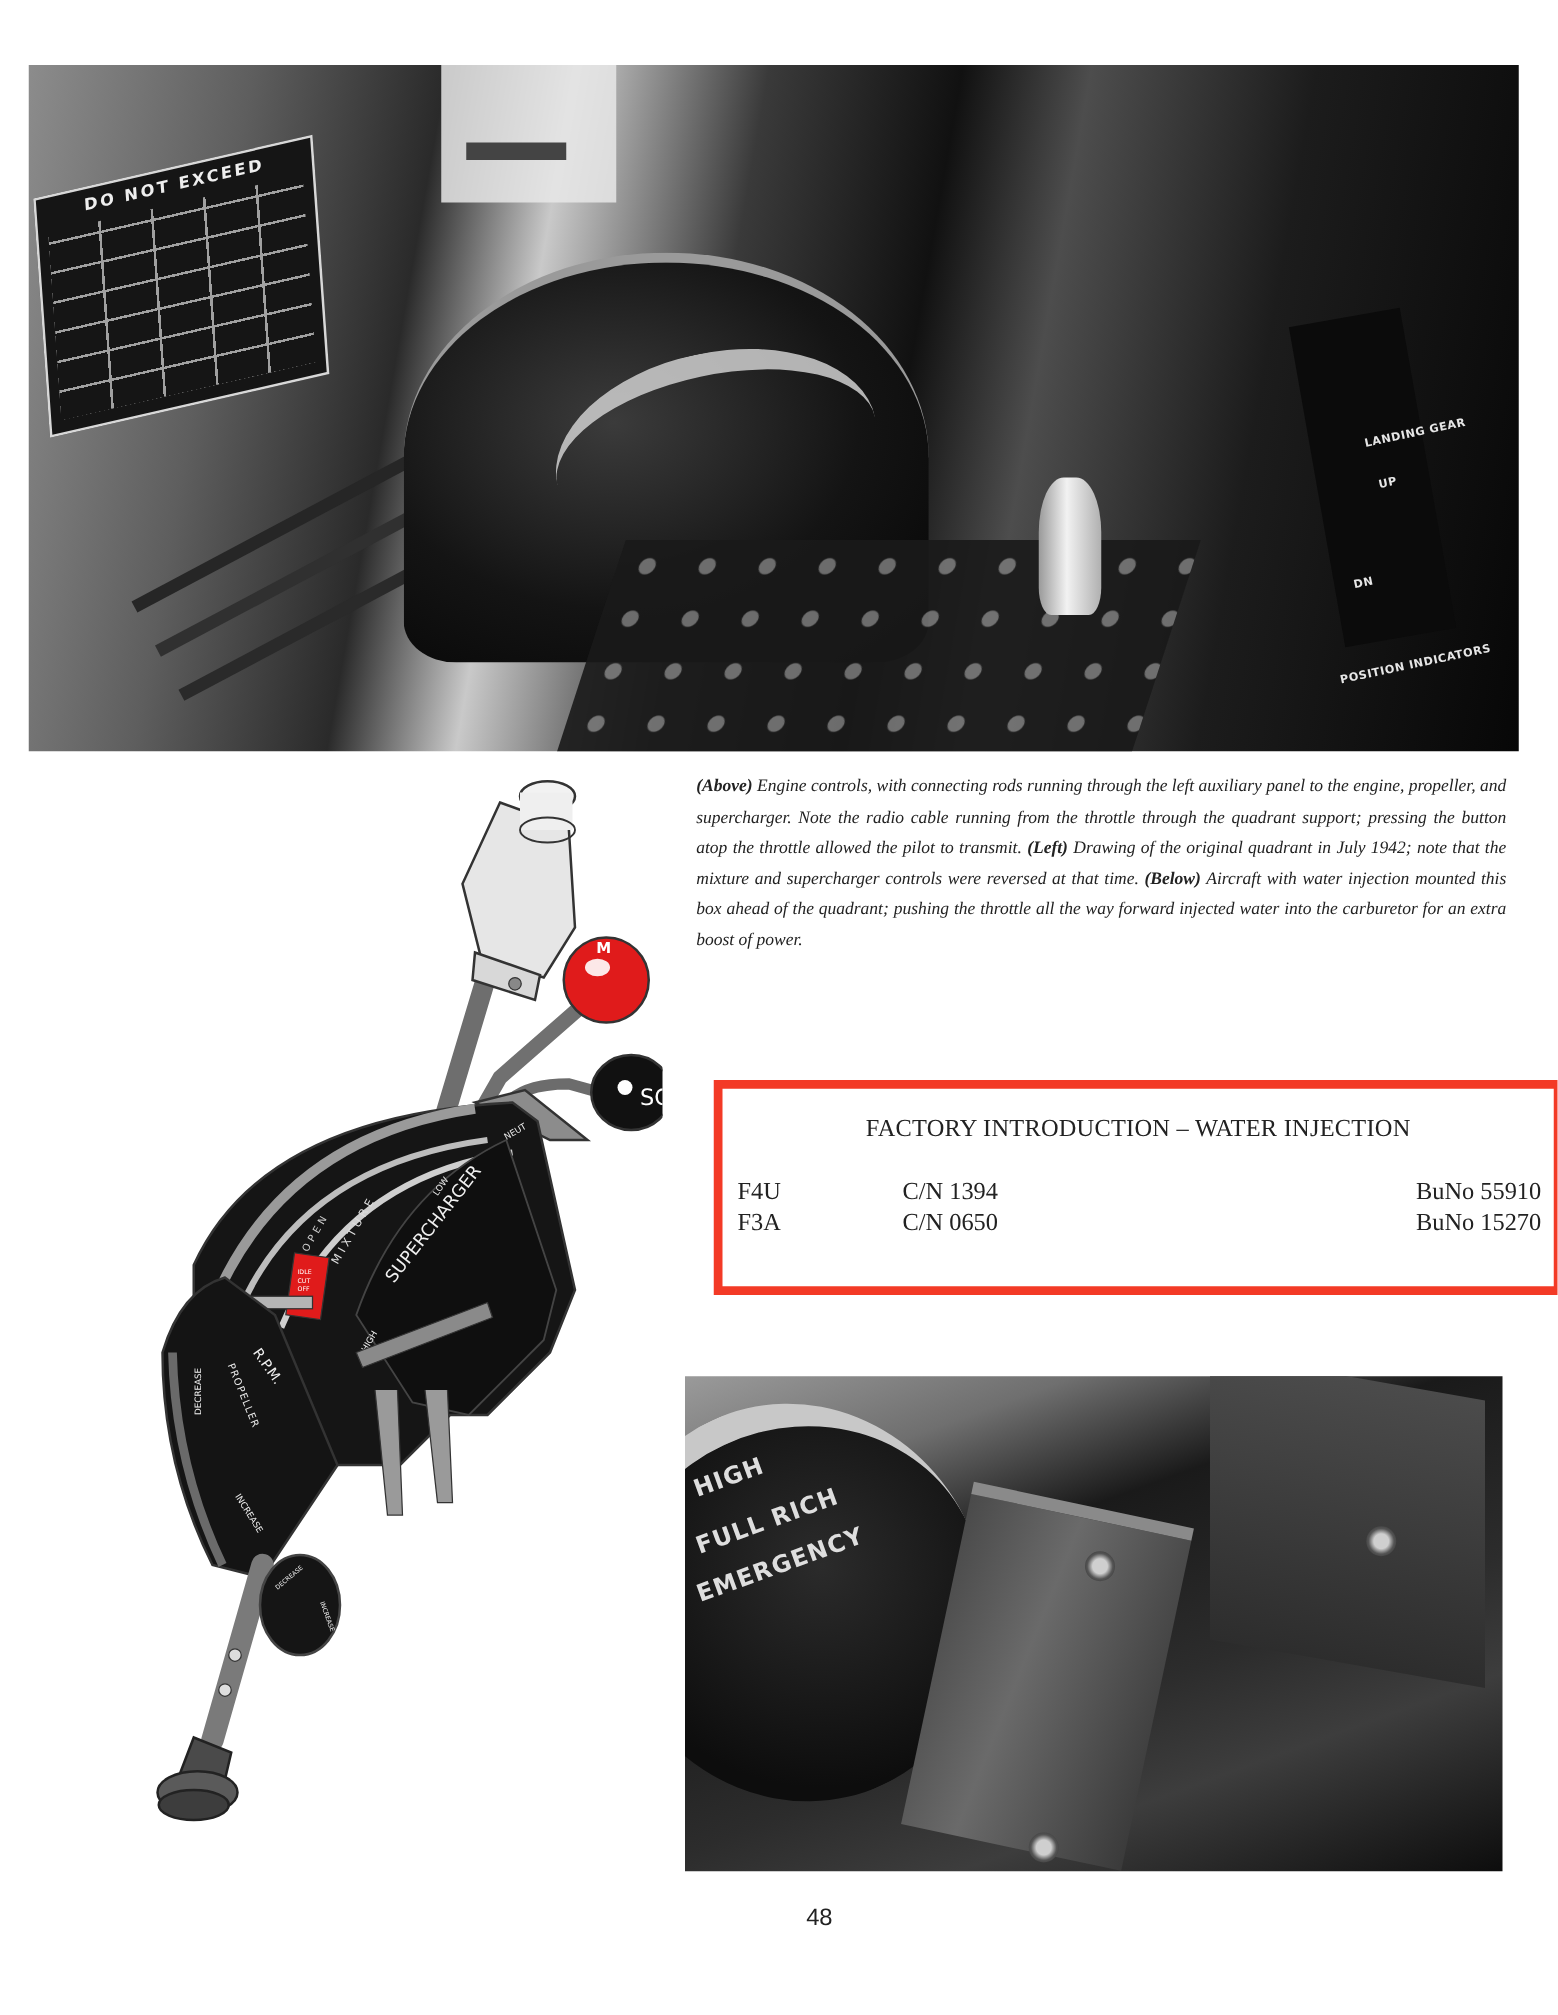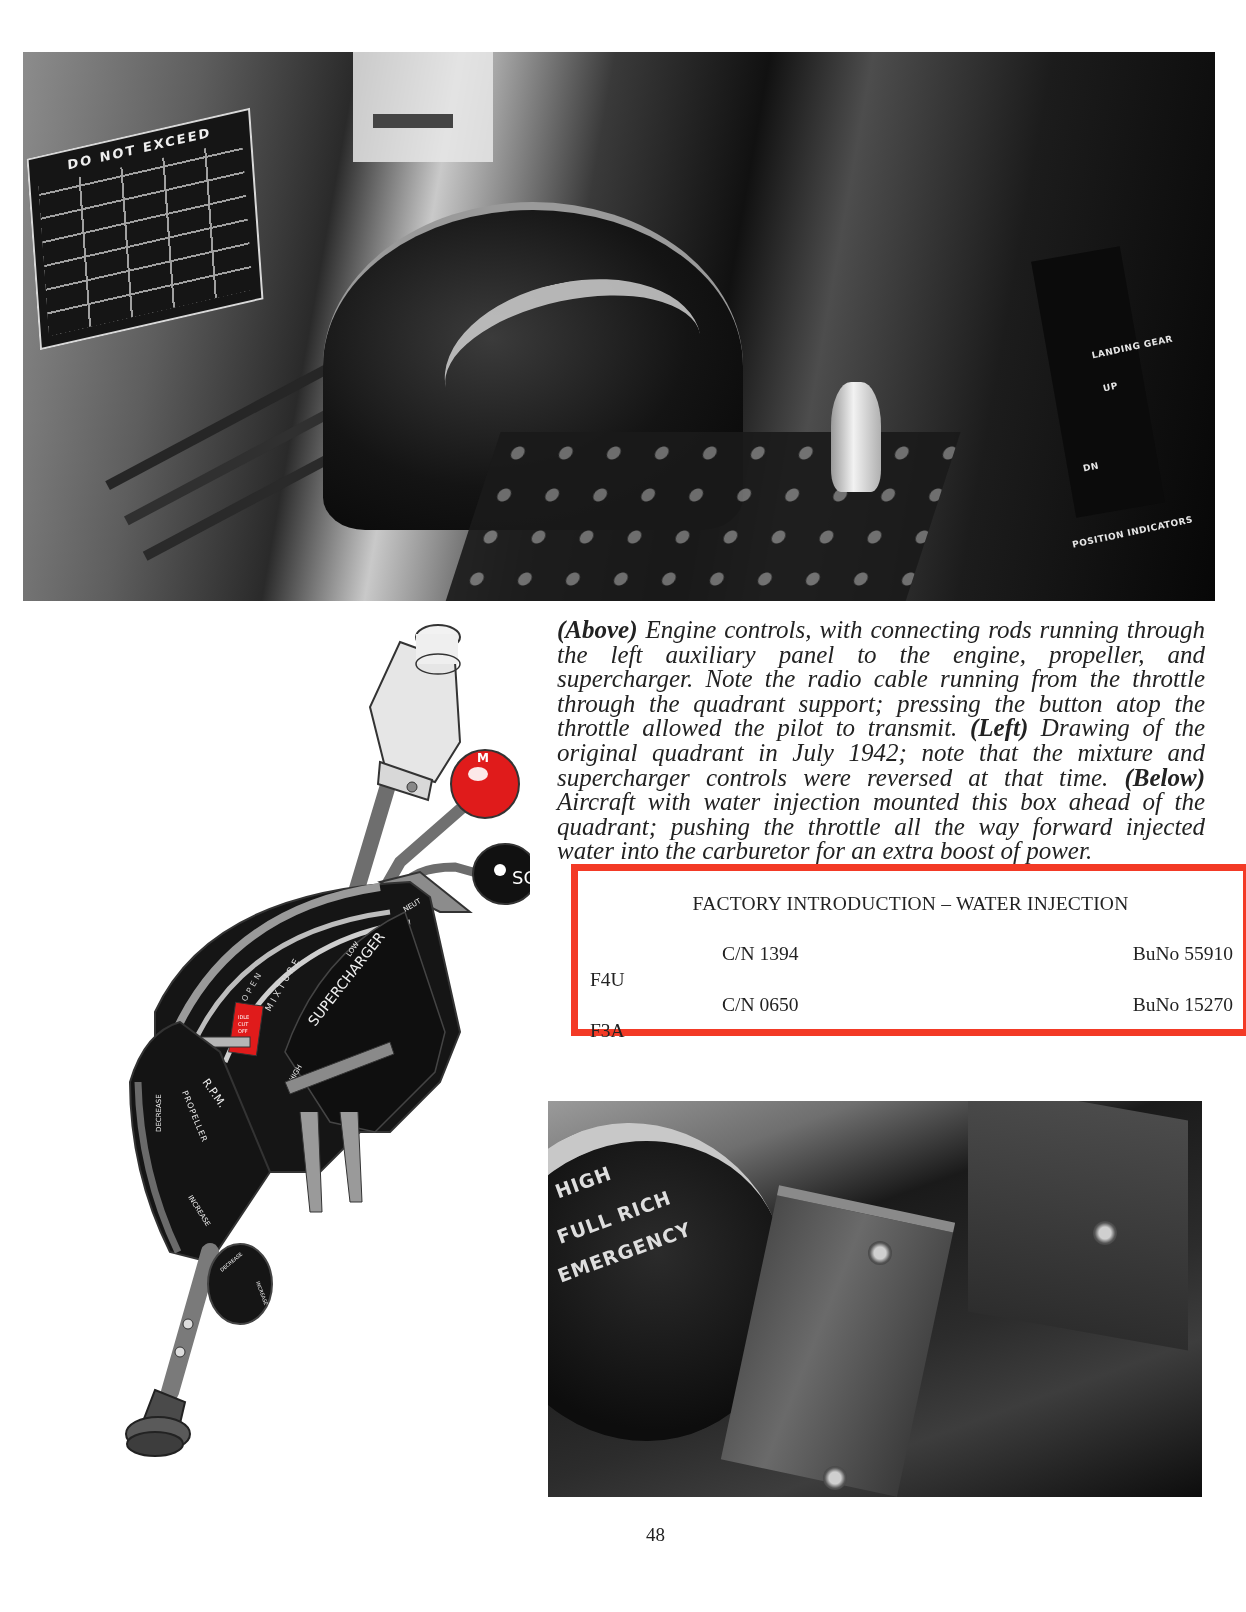--- a/index.html
+++ b/index.html
@@ -24,43 +24,43 @@
   .photo-top .gear-panel { position: absolute; left: 1030px; top: 200px; width: 90px; height: 260px; background: #0b0b0b; transform: rotate(-10deg); }
   .photo-top .gear-label { position: absolute; color: #e6e6e6; font-family: "DejaVu Sans", sans-serif; font-weight: bold; font-size: 9px; letter-spacing: .5px; transform: rotate(-12deg); }
   .photo-top .placard { position: absolute; left: 330px; top: 0; width: 140px; height: 110px; background: #e8e8e8; opacity: .85; }
   .photo-top .placard-tag { position: absolute; left: 350px; top: 62px; width: 80px; height: 14px; background: #444; }
 
   
   .drawing { position: absolute; left: 60px; top: 612px; width: 470px; height: 900px; }
   .drawing svg { width: 100%; height: 100%; display: block; }
 
   
-  .caption { position: absolute; left: 557px; top: 618px; width: 648px; font-family: "Liberation Serif", serif; font-style: italic; font-size: 25px; line-height: 24.6px; text-align: justify; color: #222; }
+  .caption { position: absolute; left: 557px; top: 618px; width: 648px; font-family: "Liberation Serif", serif; font-style: italic; font-size: 14px; line-height: 24.6px; text-align: justify; color: #222; }
   .caption b { font-weight: bold; }
 
   
   .fact-box { position: absolute; left: 571px; top: 864px; width: 679px; height: 172px; border: 7px solid #f33a26; box-sizing: border-box; background: #fff; }
   .fact-title { position: absolute; left: 0; right: 0; top: 22px; text-align: center; font-family: "Liberation Serif", serif; font-size: 19.5px; color: #222; letter-spacing: .2px; }
   .fact-rows { position: absolute; left: 12px; top: 70px; right: 10px; }
   .fact-row { display: flex; font-family: "Liberation Serif", serif; font-size: 19.5px; line-height: 25px; color: #222; }
-  .fact-row .c1 { width: 132px; margin-top: 26px; }
+  .fact-row .c1 { width: 132px; }
   .fact-row .c2 { width: 243px; }
   .fact-row .c3 { flex: 1; text-align: right; }
 
   
   .photo-bottom { position: absolute; left: 548px; top: 1101px; width: 654px; height: 396px; overflow: hidden;
     background: linear-gradient(160deg, #9a9a9a 0%, #6f6f6f 18%, #1a1a1a 35%, #2c2c2c 60%, #3d3d3d 75%, #0d0d0d 100%); }
   .photo-bottom .dial { position: absolute; left: -60px; top: 20px; width: 300px; height: 300px; border-radius: 50%; background: radial-gradient(circle at 60% 40%, #2b2b2b, #0d0d0d 70%); border-top: 22px solid #c8c8c8; transform: rotate(-25deg); }
   .photo-bottom .dial-text { position: absolute; left: 6px; font-family: "DejaVu Sans", sans-serif; font-weight: bold; font-size: 19px; color: #dedede; transform: rotate(-20deg); letter-spacing: 1px; }
   .photo-bottom .box { position: absolute; left: 200px; top: 100px; width: 180px; height: 270px; background: linear-gradient(100deg, #4a4a4a, #6a6a6a 40%, #3a3a3a); transform: rotate(12deg); border-top: 10px solid #8a8a8a; }
   .photo-bottom .screw { position: absolute; width: 24px; height: 24px; border-radius: 50%; background: radial-gradient(circle, #cfcfcf 0 35%, #555 60%, #222); }
   .photo-bottom .bracket { position: absolute; left: 420px; top: 0; width: 220px; height: 230px; background: linear-gradient(180deg, #4b4b4b, #2d2d2d); transform: skewY(10deg); }
 
   
-  .page-number { position: absolute; left: 0; right: 0; top: 1524px; text-align: center; font-family: Liberation Serif, serif; font-size: 19px; color: #222; padding-left: 26px; margin-left: 39px; }
+  .page-number { position: absolute; left: 0; right: 0; top: 1524px; text-align: center; font-family: Liberation Sans, sans-serif; font-size: 19px; color: #222; padding-left: 26px; margin-left: 39px; }
 </style>
 </head>
 <body>
 
 <div class="photo-top">
   <div class="placard"></div>
   <div class="placard-tag"></div>
   <div class="plate">
     <div class="plate-title">DO NOT EXCEED</div>
     <div class="plate-grid"></div>

